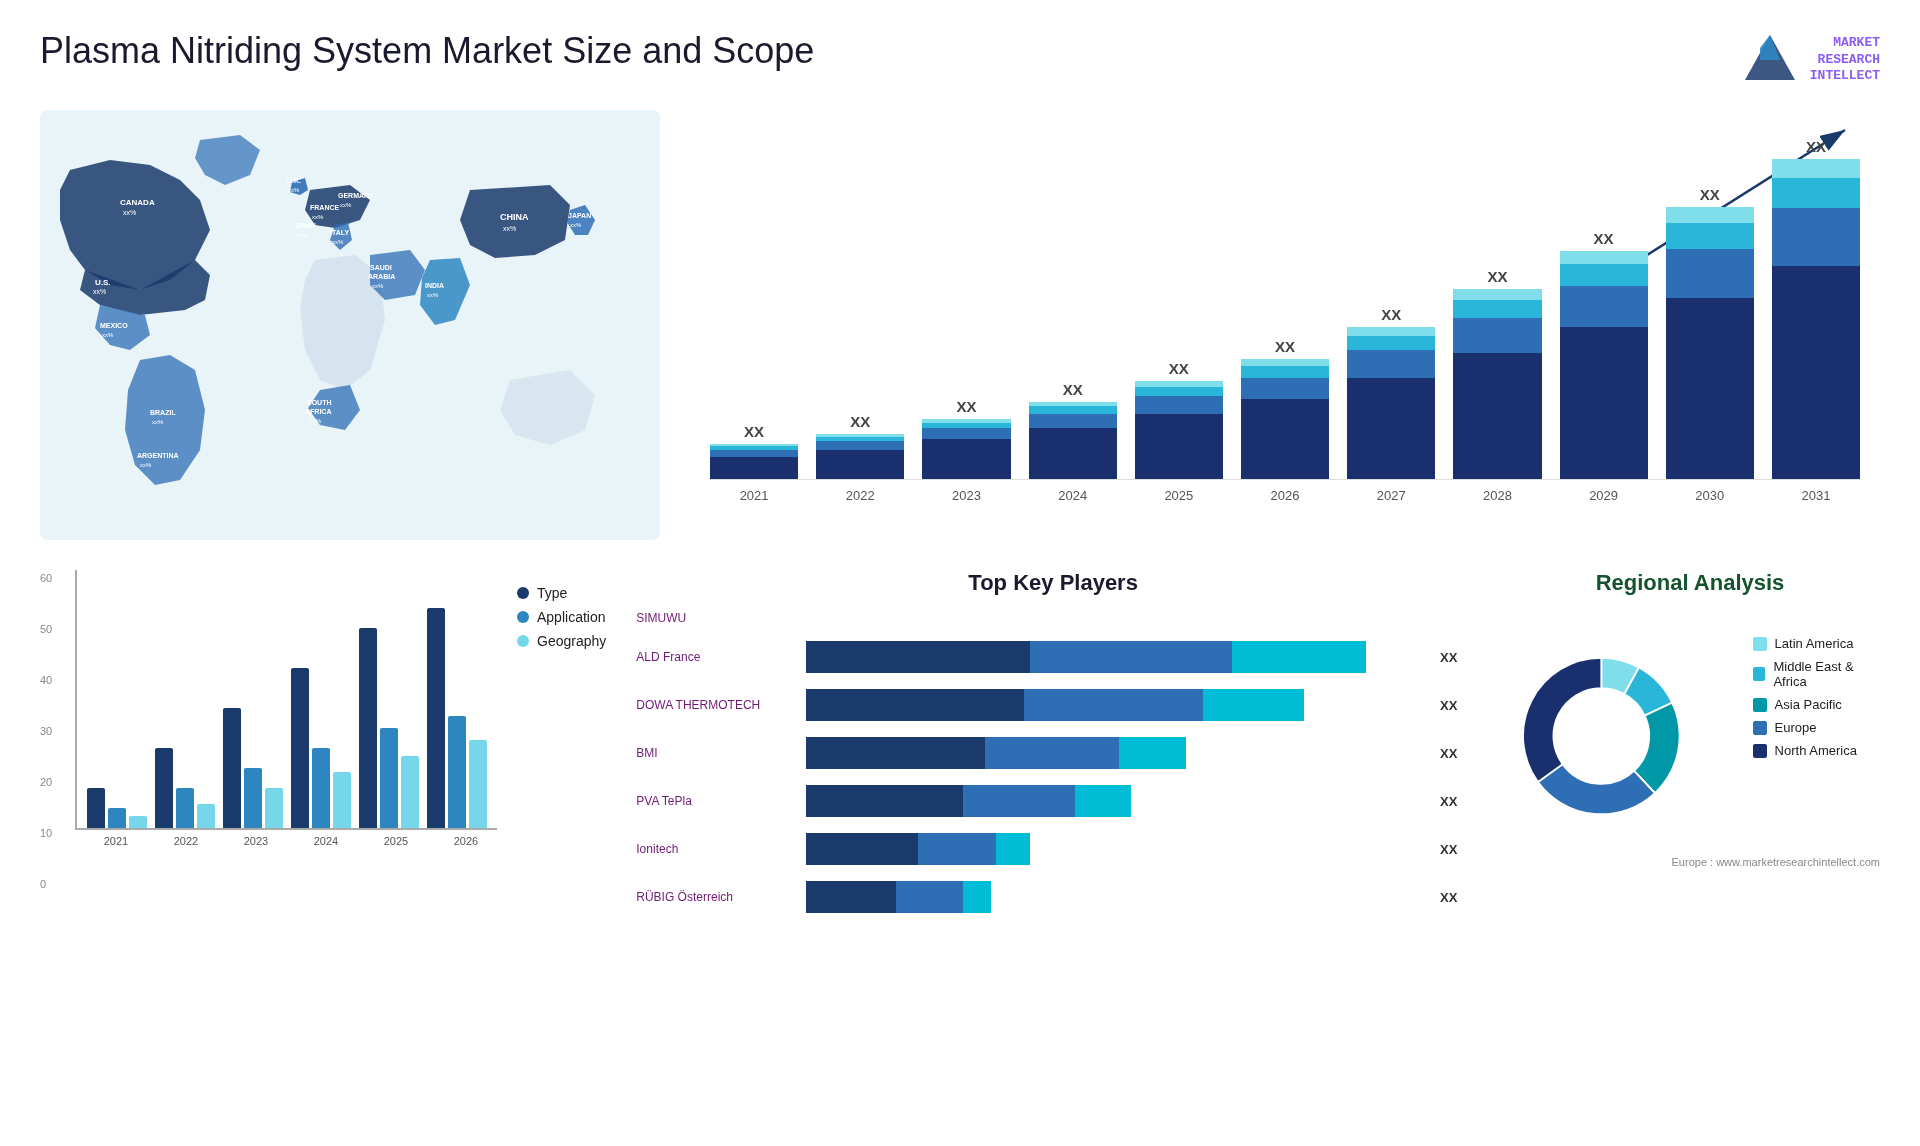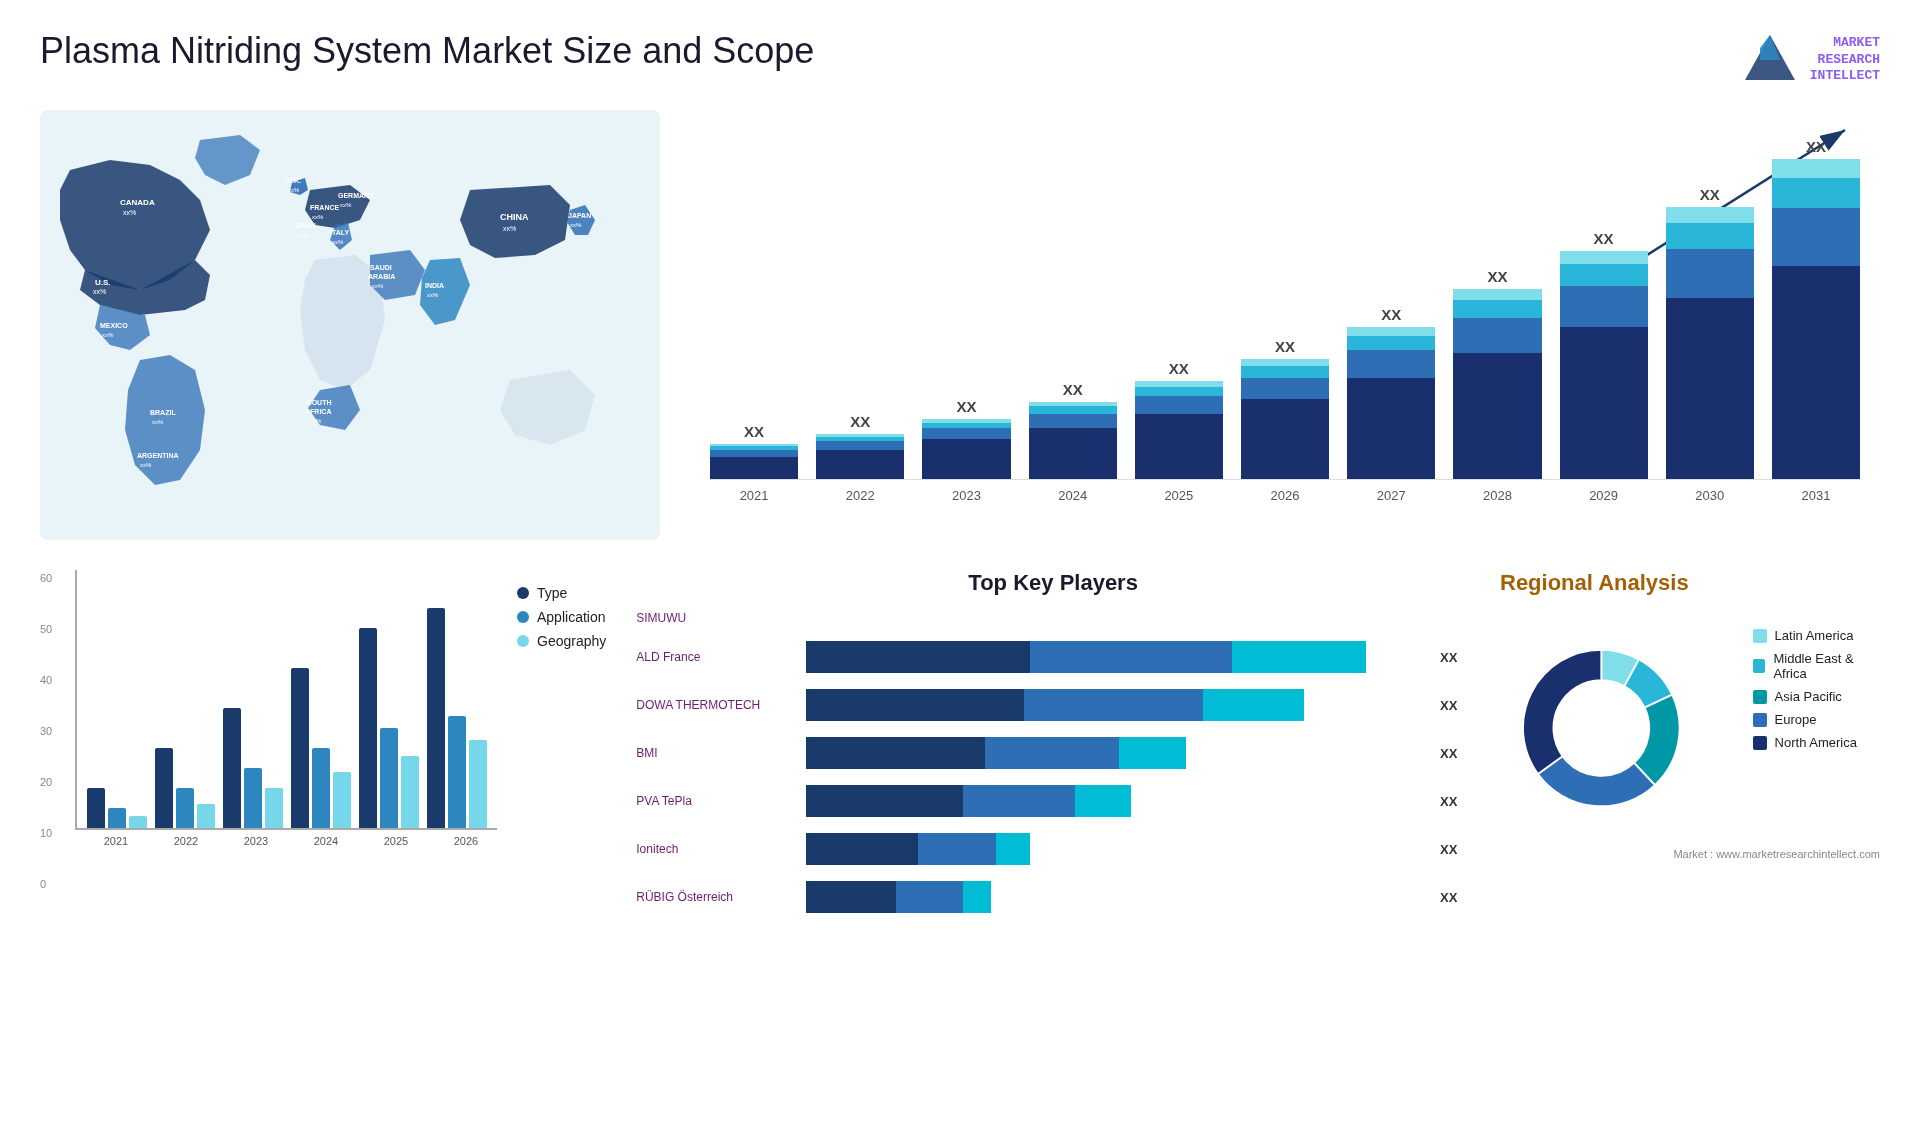--- a/index.html
+++ b/index.html
@@ -223,23 +223,23 @@
       width: 30px;
     }
 
     
     .regional-area {
       flex: 0 0 380px;
     }
     .regional-title {
       font-size: 22px;
       font-weight: 700;
-      color: #a16207;
-      margin-bottom: 22px;
-      text-align: left;
+      color: #14532d;
+      margin-bottom: 30px;
+      text-align: center;
     }
     .donut-svg {
       width: 220px;
       height: 220px;
     }
     .regional-legend {
       display: flex;
       flex-direction: column;
       gap: 8px;
       margin-top: 10px;
@@ -658,15 +658,15 @@
           <div class="reg-legend-item">
             <div class="reg-legend-dot" style="background: rgb(46, 110, 181);"></div>
             <span>Europe</span>
           </div>
           <div class="reg-legend-item">
             <div class="reg-legend-dot" style="background: rgb(26, 47, 110);"></div>
             <span>North America</span>
           </div>
         </div>
     </div>
-    <div class="source-text">Market : www.marketresearchintellect.com</div>
+    <div class="source-text">Europe : www.marketresearchintellect.com</div>
   </div>
 </div>
 
 </body></html>

